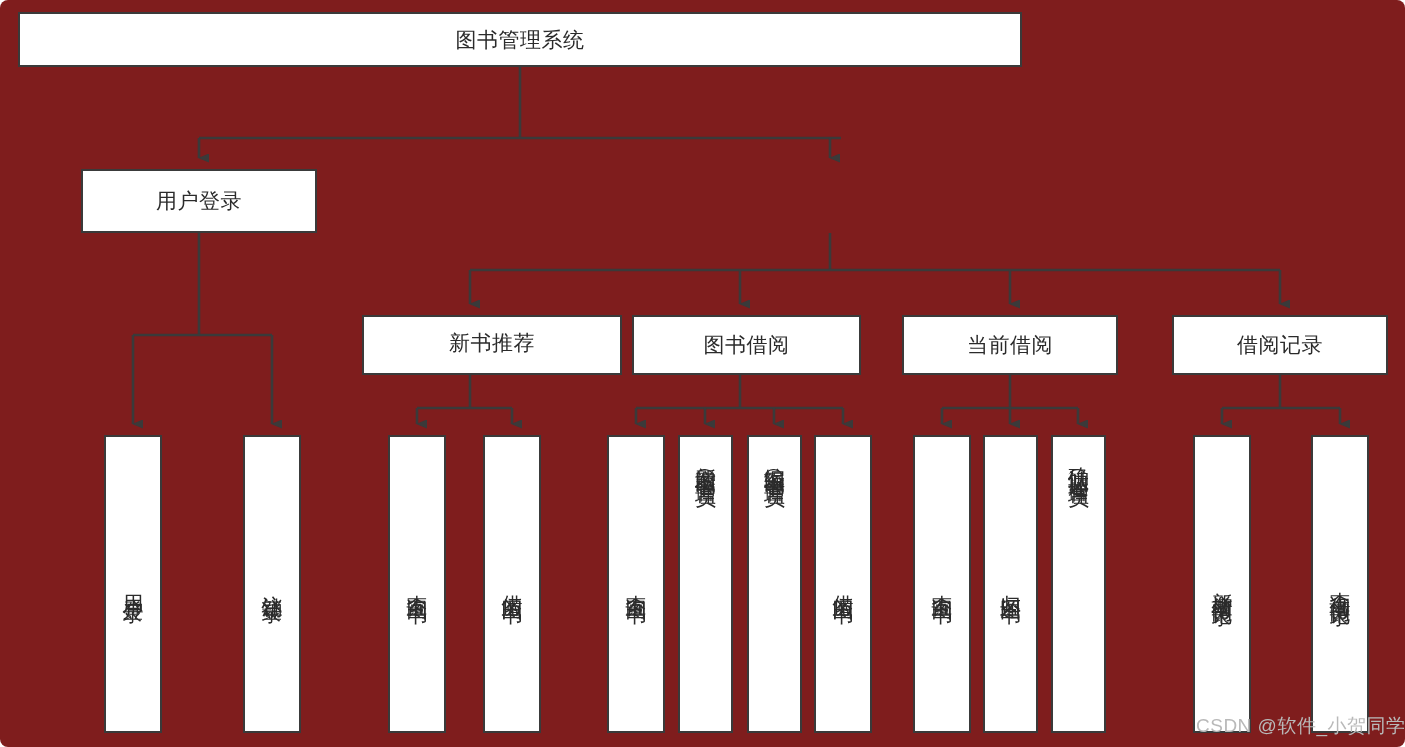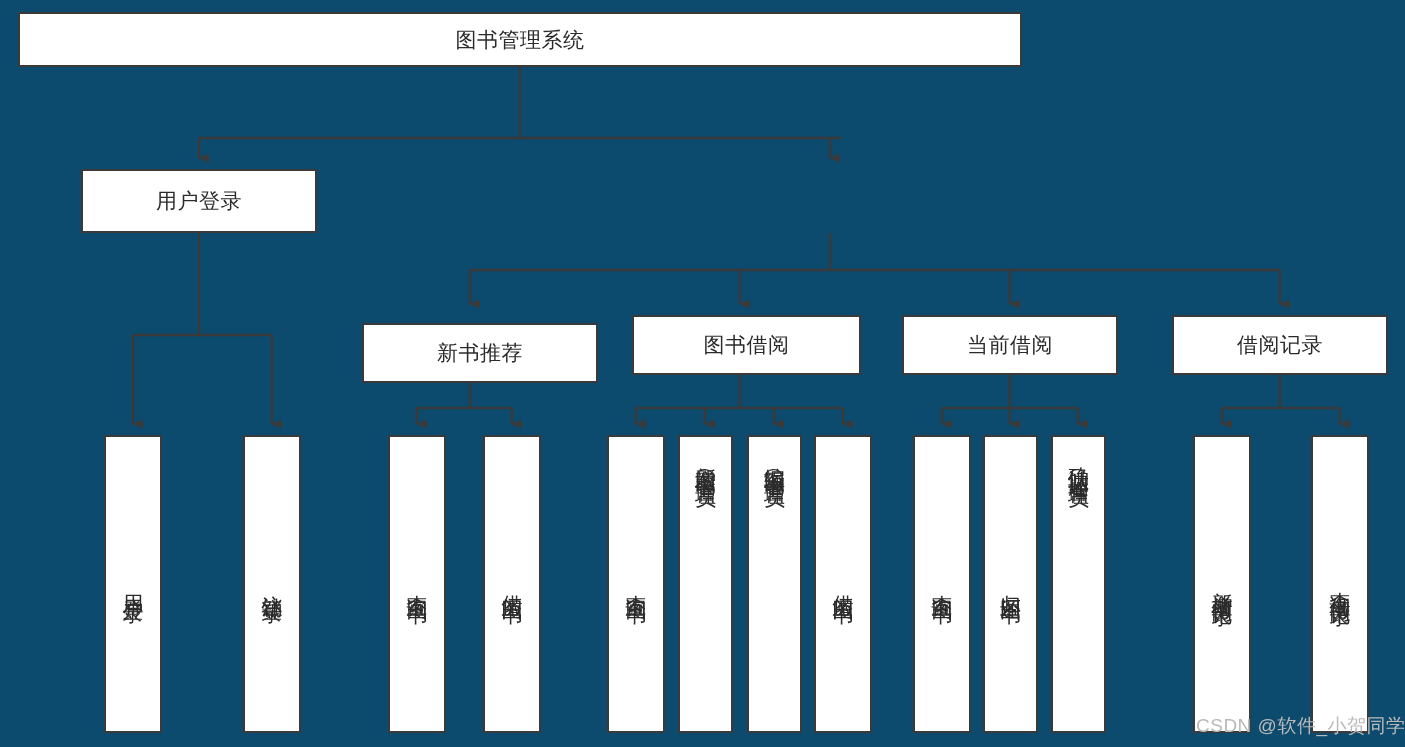--- a/index.html
+++ b/index.html
@@ -8,22 +8,23 @@
     padding: 0;
     background: #ffffff;
   }
   body {
     font-family: "Liberation Sans", "DejaVu Sans", sans-serif;
   }
   #diagram-root {
     position: relative;
     width: 1405px;
     height: 747px;
-    background: #0c4a6e;
+    background: #7f1d1d;
     overflow: hidden;
+    border-radius: 8px;
   }
   #edges-layer {
     position: absolute;
     left: 0;
     top: 0;
     width: 1405px;
     height: 747px;
   }
   .node {
     position: absolute;
@@ -129,21 +130,21 @@
   </svg>
 
   <div class="node" style="left:18px; top:12px; width:1004px; height:55px;">
     <span class="node-label">图书管理系统</span>
   </div>
 
   <div class="node" style="left:81px; top:169px; width:236px; height:64px;">
     <span class="node-label">用户登录</span>
   </div>
 
-  <div class="node" style="left:362px; top:323px; width:236px; height:60px;">
+  <div class="node" style="left:362px; top:315px; width:260px; height:60px;font-family:Liberation Mono, monospace;">
     <span class="node-label">新书推荐</span>
   </div>
   <div class="node" style="left:632px; top:315px; width:229px; height:60px;">
     <span class="node-label">图书借阅</span>
   </div>
   <div class="node" style="left:1172px; top:315px; width:216px; height:60px;">
     <span class="node-label">借阅记录</span>
   </div>
   <div class="node" style="left:902px; top:315px; width:216px; height:60px;">
     <span class="node-label">当前借阅</span>

